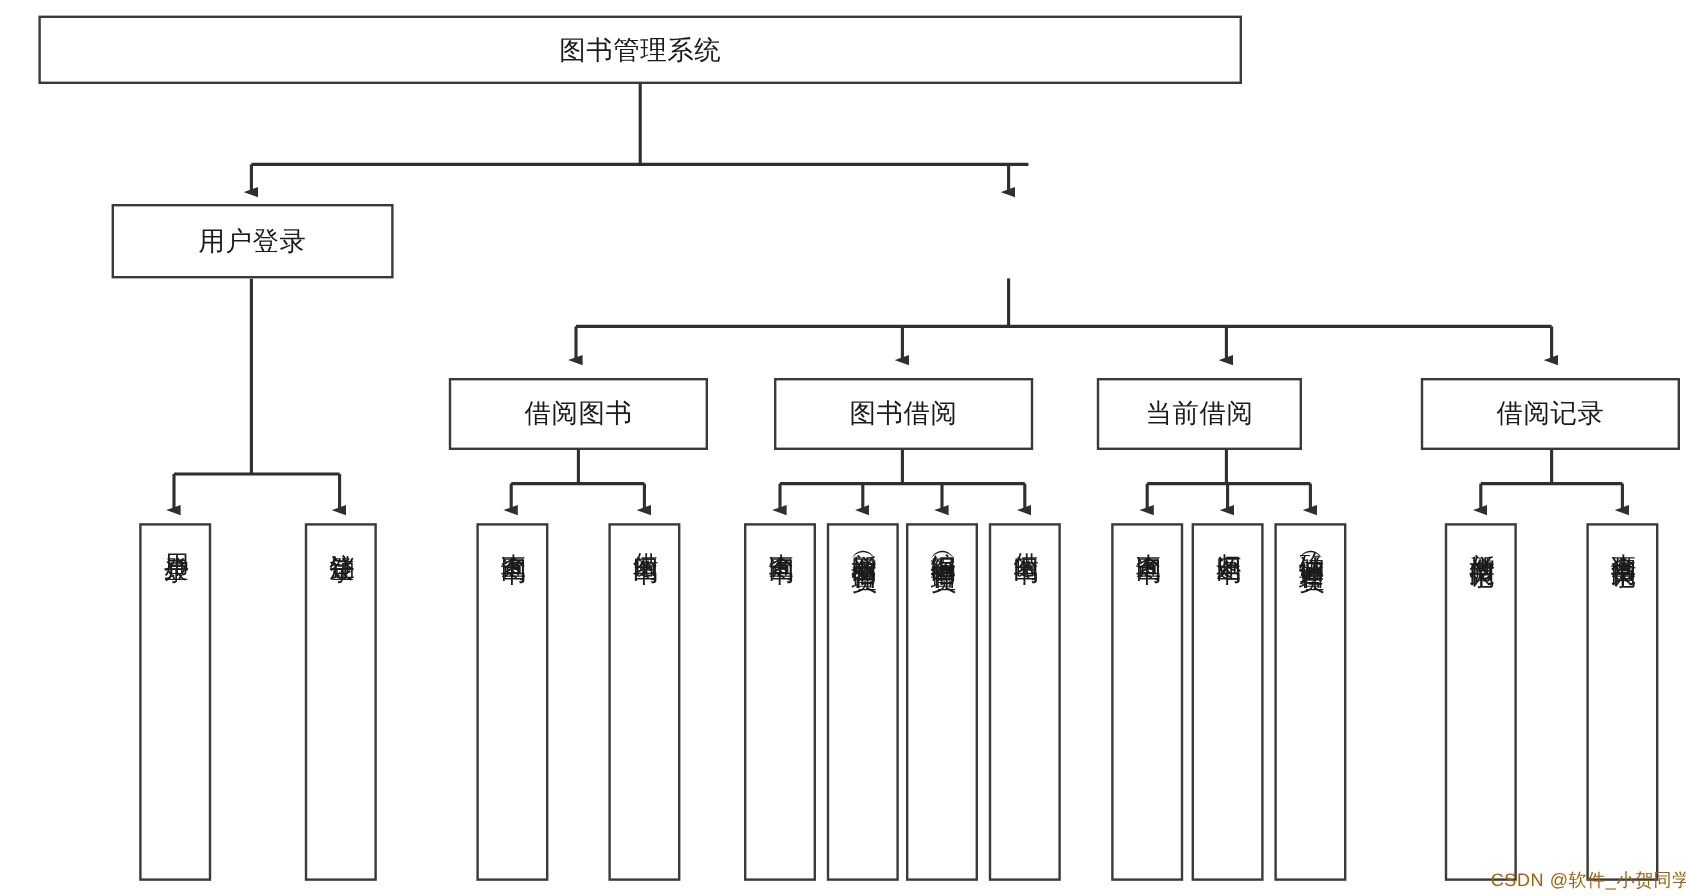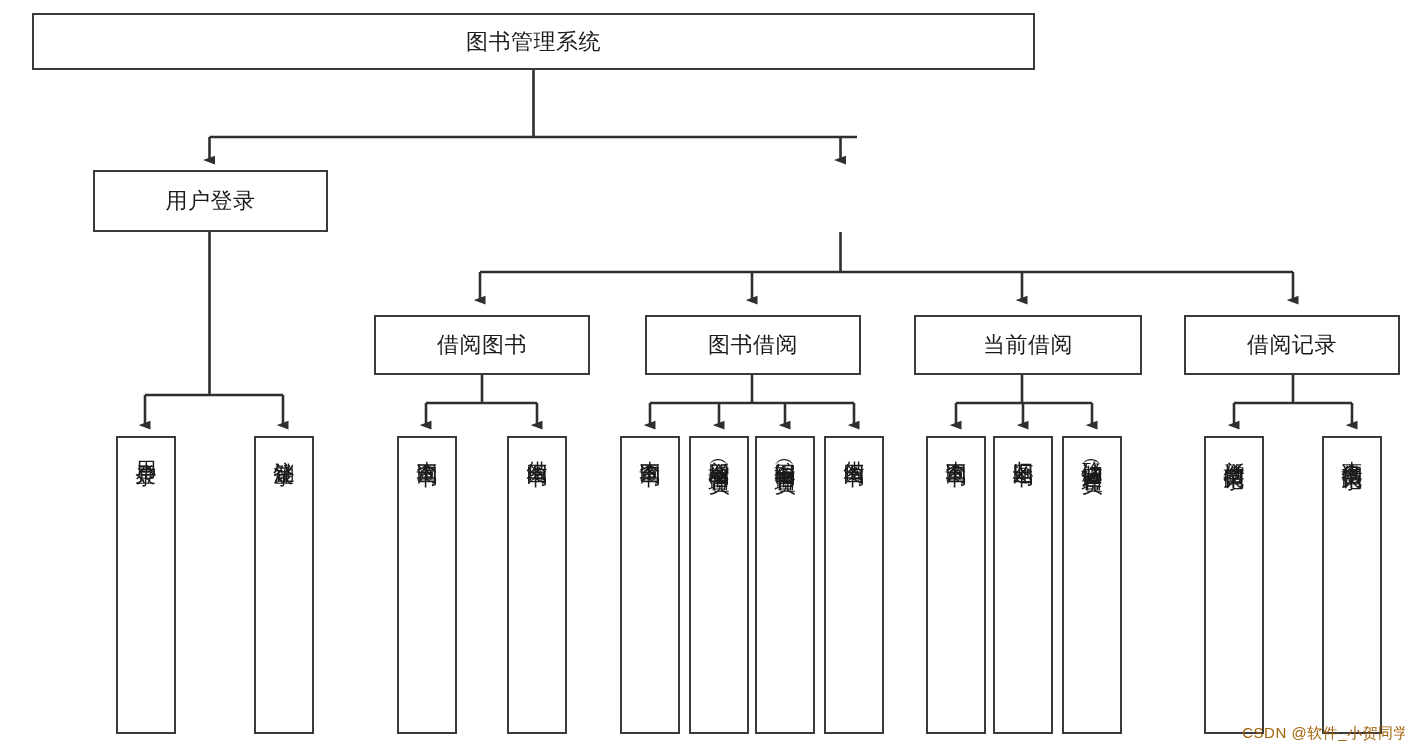--- a/index.html
+++ b/index.html
@@ -130,21 +130,21 @@
   <div class="node" style="left:81px; top:170px; width:235px; height:62px;">
     <span class="label">用户登录</span>
   </div>
 
   <div class="node" style="left:362px; top:315px; width:216px; height:60px;">
     <span class="label">借阅图书</span>
   </div>
   <div class="node" style="left:633px; top:315px; width:216px; height:60px;">
     <span class="label">图书借阅</span>
   </div>
-  <div class="node" style="left:902px; top:315px; width:228px; height:60px;">
+  <div class="node" style="left:902px; top:315px; width:171px; height:60px;">
     <span class="label">当前借阅</span>
   </div>
   <div class="node" style="left:1172px; top:315px; width:216px; height:60px;text-align:right;">
     <span class="label">借阅记录</span>
   </div>
 
   <div class="node leaf" style="left:104px; top:436px; width:60px; height:298px;">
     <span class="label">用户登录</span>
   </div>
   <div class="node leaf" style="left:242px; top:436px; width:60px; height:298px;">

